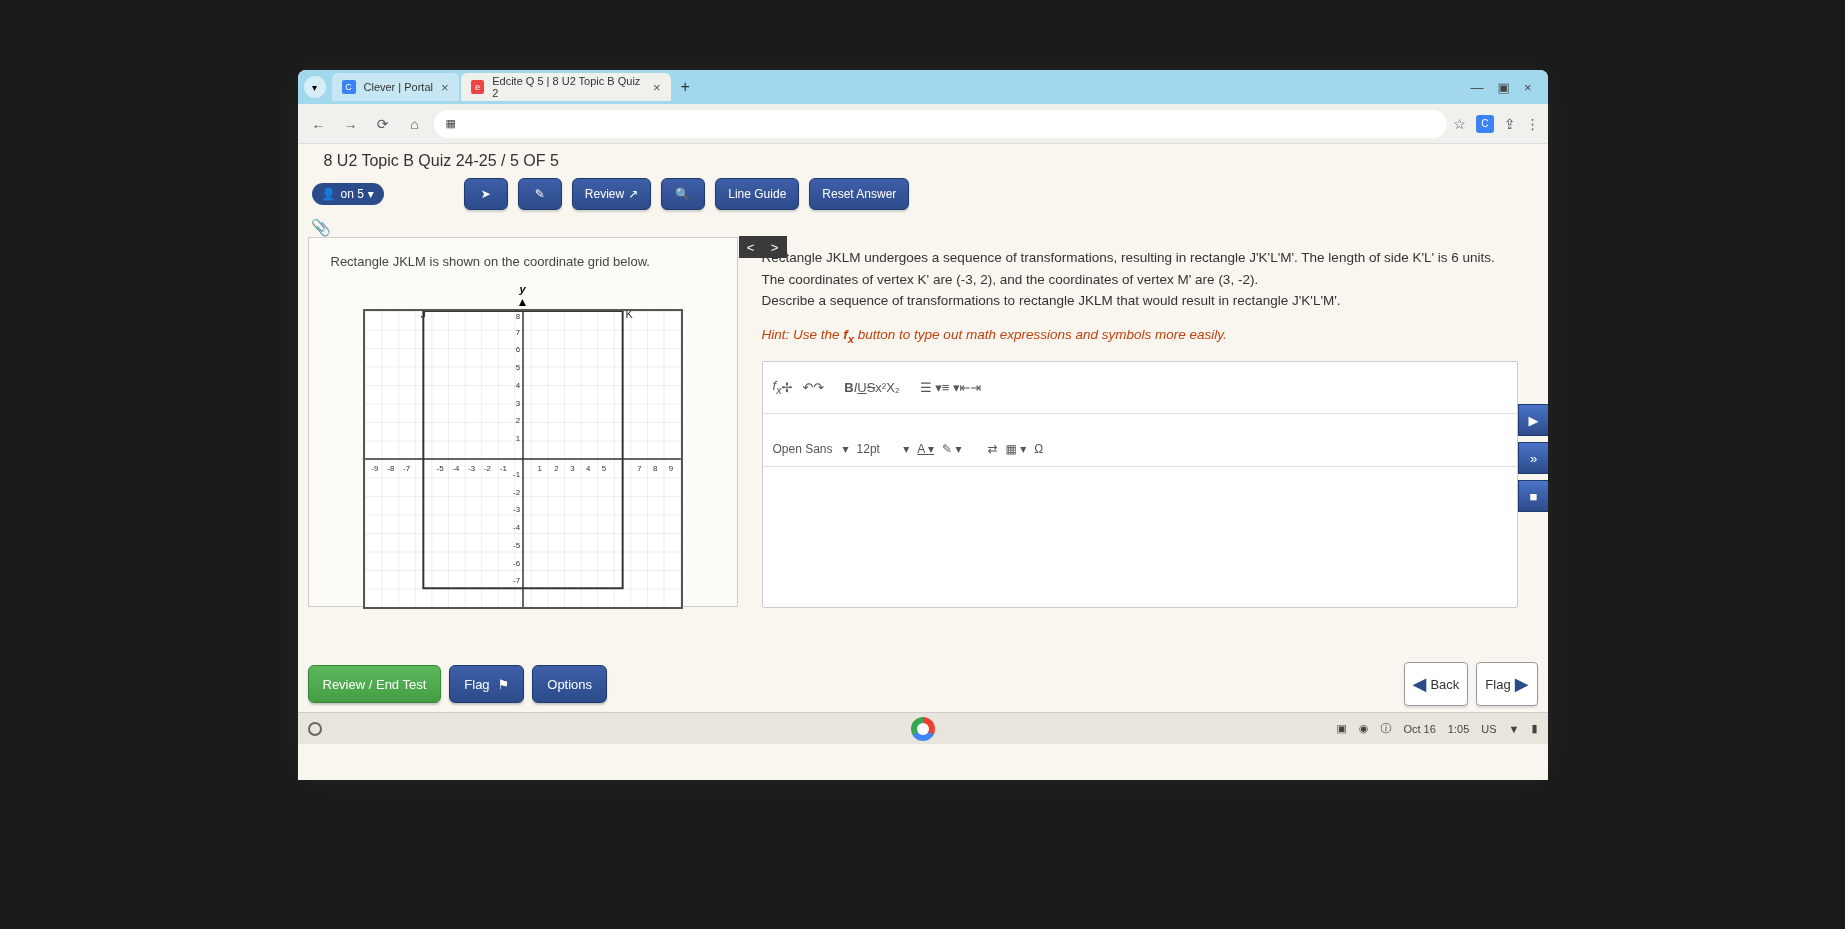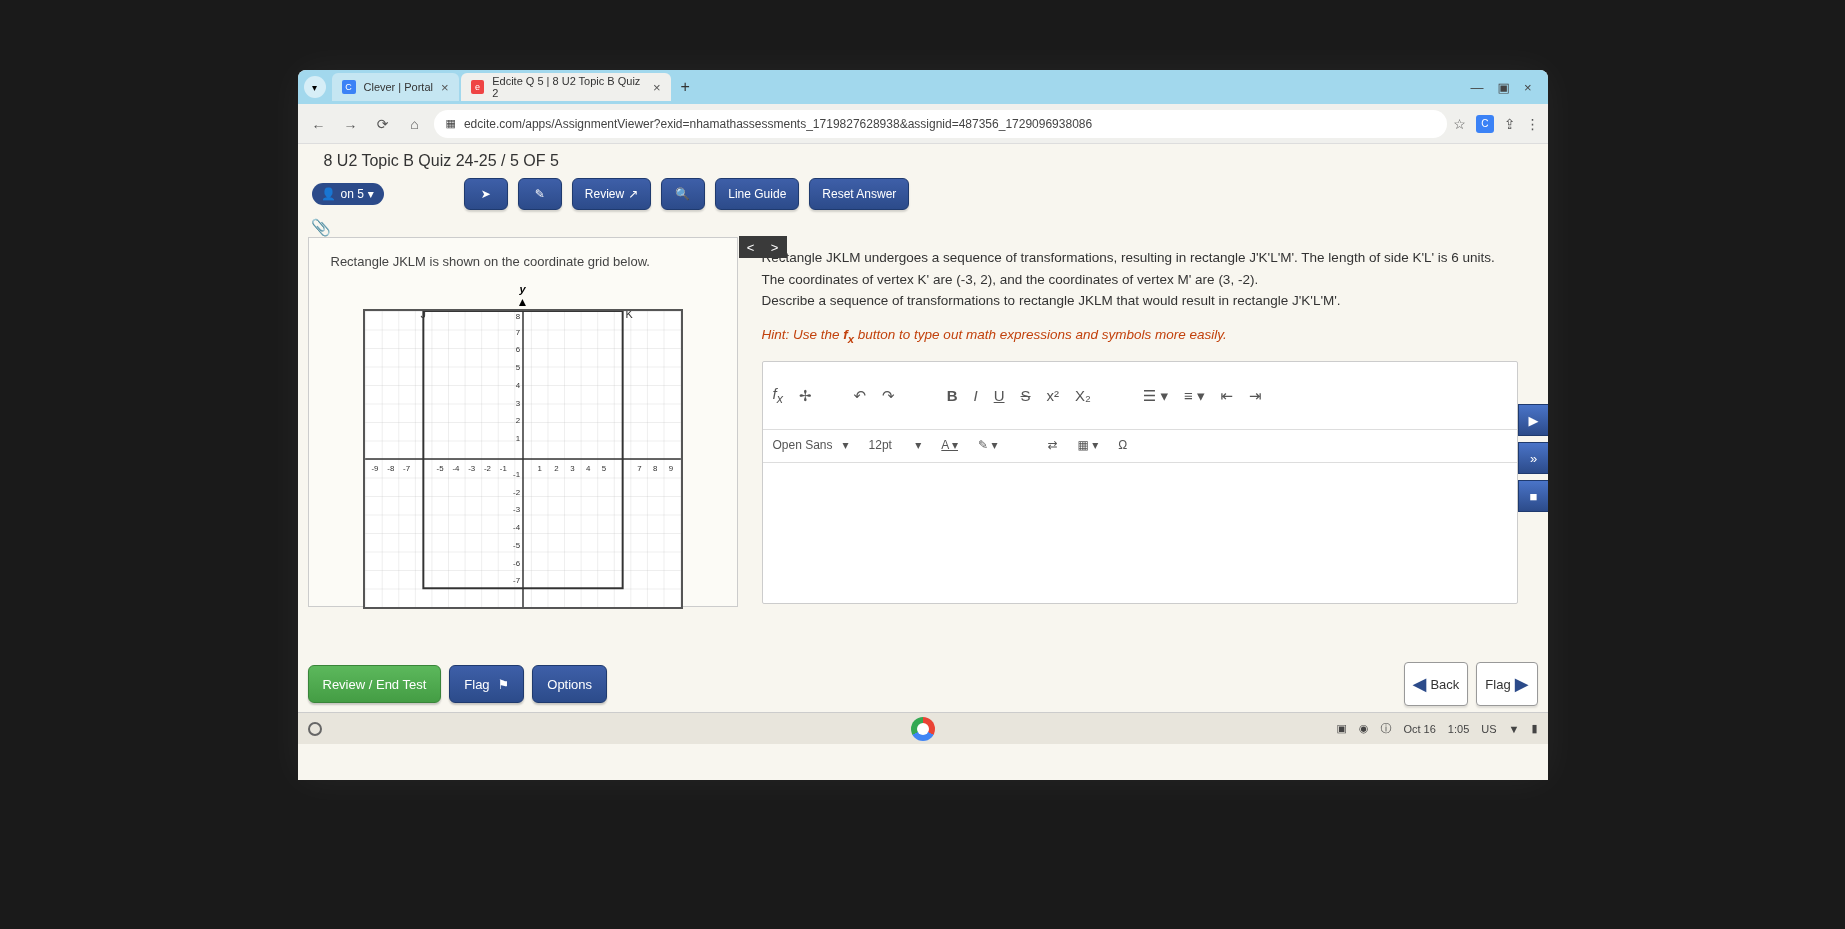--- a/index.html
+++ b/index.html
@@ -170,35 +170,35 @@
 }
 .hint { font-style: italic; color: #c2410c; margin-top: 12px; }
 .editor-box {
   border: 1px solid #ccc;
   background: #fff;
   margin-top: 14px;
   border-radius: 2px;
 }
 .editor-toolbar {
   border-bottom: 1px solid #ddd;
-  padding: 20px 10px;
-  display: flex;
-  gap: 16px;
+  padding: 14px 10px;
+  display: flex;
   align-items: center;
   color: #555;
-  font-size: 15px;
+  font-size: 13px;
 }
 .editor-toolbar2 {
   border-bottom: 1px solid #ddd;
   padding: 6px 10px;
   display: flex;
-  gap: 20px;
+  gap: 8px;
   align-items: center;
   color: #555;
   font-size: 12px;
+  margin-top: 20px;
 }
 .editor-body { height: 140px; }
 .side-float {
   position: absolute;
   right: -2px;
   top: 260px;
   display: flex;
   flex-direction: column;
   gap: 6px;
 }
@@ -292,21 +292,20 @@
     </div>
   </div>
 
   <div class="address-row">
     <div class="nav-icon">←</div>
     <div class="nav-icon">→</div>
     <div class="nav-icon">⟳</div>
     <div class="nav-icon">⌂</div>
     <div class="url-field">
       <span class="url-prefix-icon">▦</span>
-      <span>edcite.com/apps/AssignmentViewer?exid=nhamathassessments_1719827628938&amp;assignid=487356_1729096938086</span>
     </div>
     <div class="addr-right">
       <span>☆</span>
       <span style="background:#3b82f6;color:#fff;width:18px;height:18px;border-radius:3px;display:flex;align-items:center;justify-content:center;font-size:10px">C</span>
       <span>⇪</span>
       <span>⋮</span>
     </div>
   </div>
 
   <div class="content-area">

